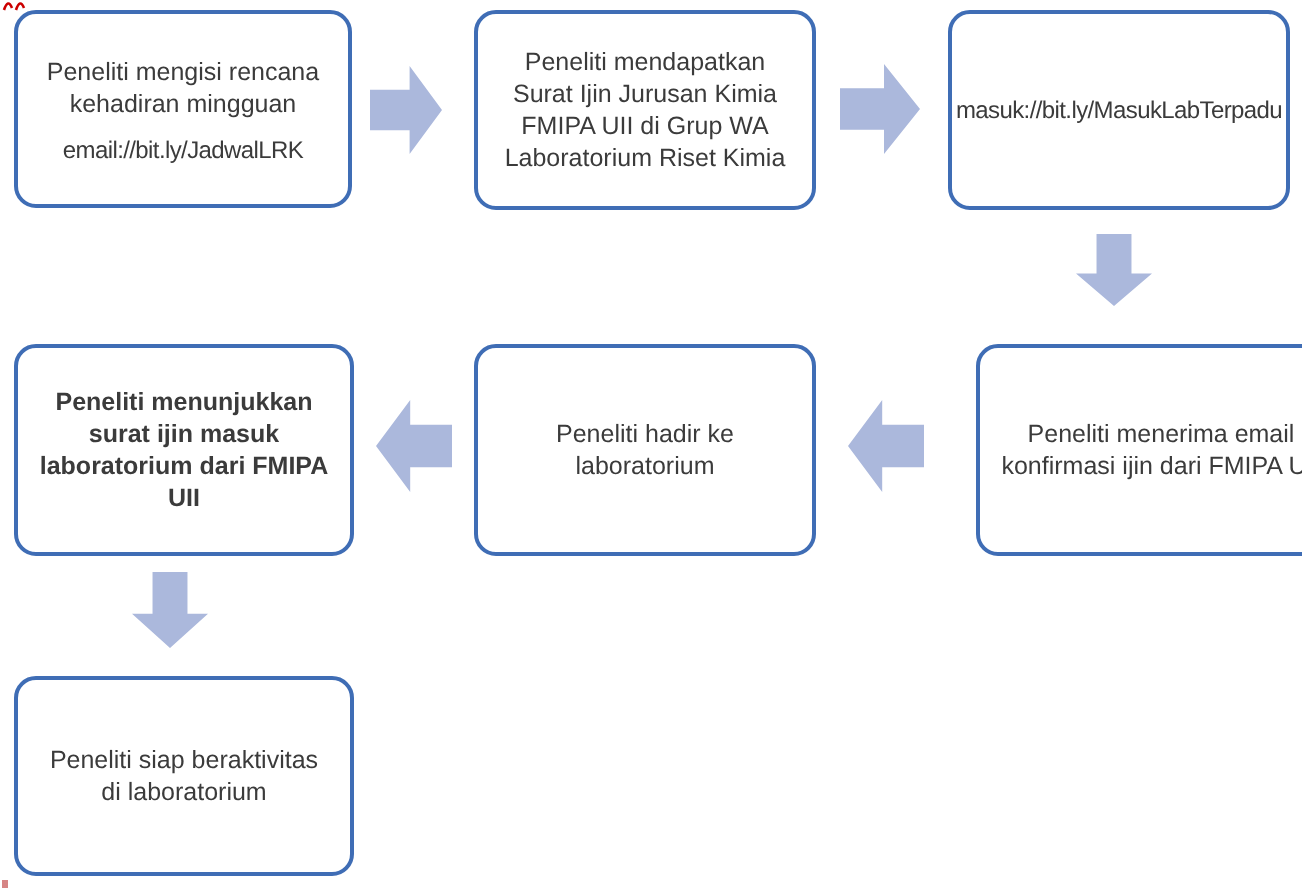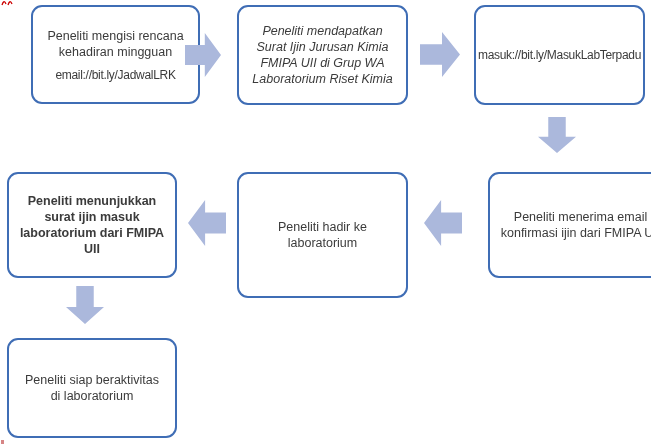--- a/index.html
+++ b/index.html
@@ -71,46 +71,46 @@
 </style>
 </head>
 <body>
 
 <div class="canvas">
 
   <svg class="red-artifact" width="13" height="7" viewBox="0 0 13 7">
     <path d="M1 5 Q3 -1 5 4 M7 5 Q9 -1 11 4" stroke="#CC0000" stroke-width="1.3" fill="none"></path>
   </svg>
 
-  <div class="flow-box" style="left:7px; top:5px; width:169px; height:99px;margin-left:24px;">
+  <div class="flow-box" style="left:7px; top:5px; width:169px; height:99px;">
     <div class="flow-text">Peneliti mengisi rencana kehadiran mingguan</div>
     <div class="flow-link">email://bit.ly/JadwalLRK</div>
   </div>
 
   <div class="arrow arrow-right" style="left:185px; top:33px; width:36px; height:44px;"></div>
 
-  <div class="flow-box" style="left:237px; top:5px; width:171px; height:100px;font-style:italic;">
+  <div class="flow-box" style="left:237px; top:5px; width:171px; height:100px;">
     <div class="flow-text">Peneliti mendapatkan Surat Ijin Jurusan Kimia FMIPA UII di Grup WA Laboratorium Riset Kimia</div>
   </div>
 
   <div class="arrow arrow-right" style="left:420px; top:32px; width:40px; height:45px;"></div>
 
   <div class="flow-box" style="left:474px; top:5px; width:171px; height:100px;">
     <div class="flow-link">masuk://bit.ly/MasukLabTerpadu</div>
   </div>
 
   <div class="arrow arrow-down" style="left:538px; top:117px; width:38px; height:36px;"></div>
 
   <div class="flow-box" style="left:488px; top:172px; width:185px; height:106px;">
     <div class="flow-text">Peneliti menerima email konfirmasi ijin dari FMIPA UII</div>
   </div>
 
   <div class="arrow arrow-left" style="left:424px; top:200px; width:38px; height:46px;"></div>
 
-  <div class="flow-box" style="left:237px; top:172px; width:171px; height:126px;">
+  <div class="flow-box" style="left:237px; top:172px; width:171px; height:106px;">
     <div class="flow-text">Peneliti hadir ke laboratorium</div>
   </div>
 
   <div class="arrow arrow-left" style="left:188px; top:200px; width:38px; height:46px;"></div>
 
   <div class="flow-box" style="left:7px; top:172px; width:170px; height:106px;font-weight:bold;">
     <div class="flow-text">Peneliti menunjukkan surat ijin masuk laboratorium dari FMIPA UII</div>
   </div>
 
   <div class="arrow arrow-down" style="left:66px; top:286px; width:38px; height:38px;"></div>

